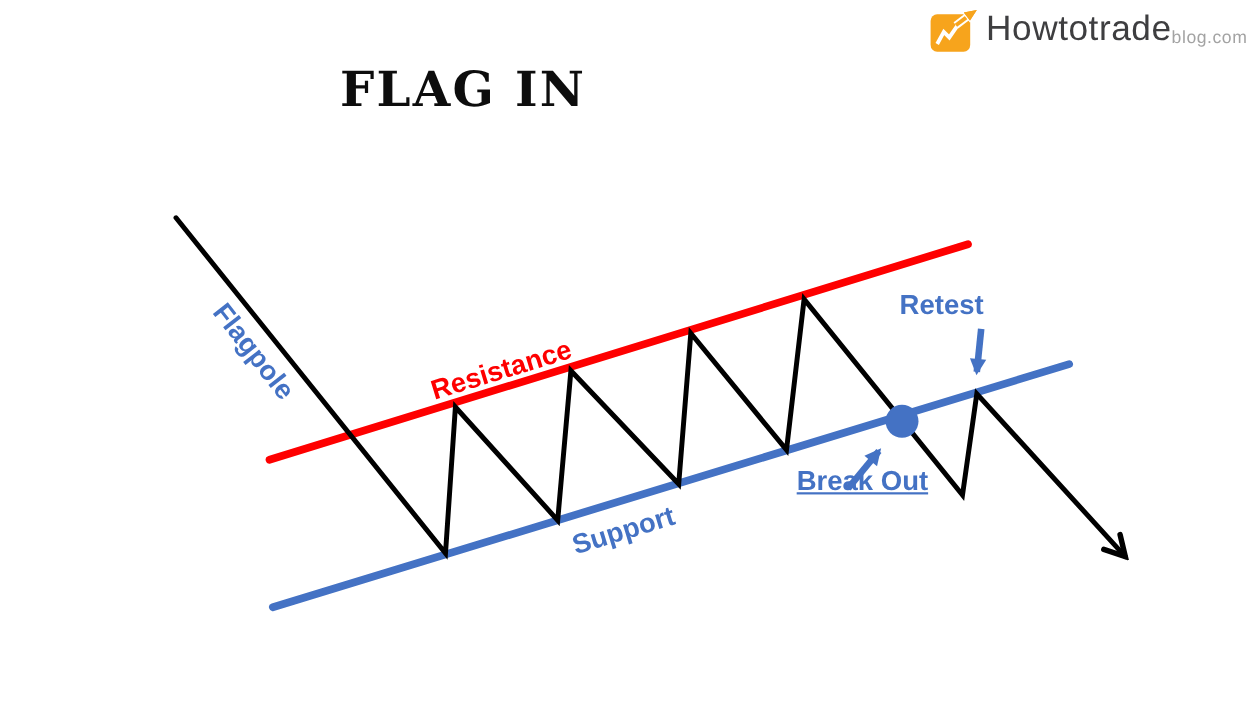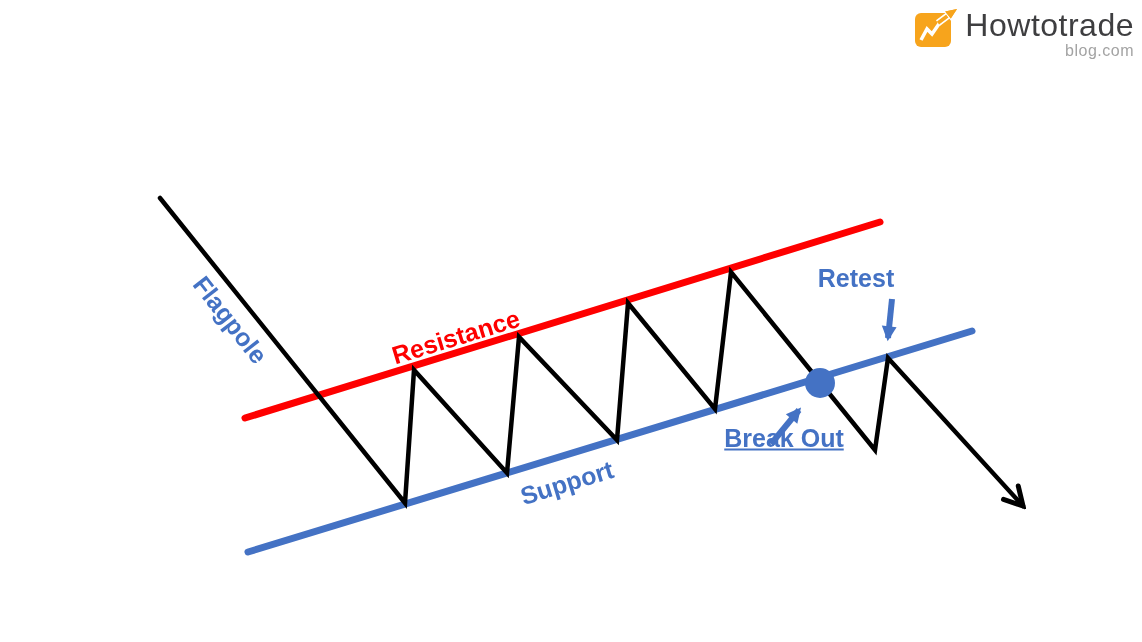--- a/index.html
+++ b/index.html
@@ -3,21 +3,21 @@
 <meta charset="utf-8">
 <style>
   html,body{margin:0;padding:0;background:#fff;}
   .canvas{
     position:relative;width:1142px;height:642px;background:#fff;overflow:hidden;
     font-family:"Liberation Sans",sans-serif;
   }
   
   .logo{position:absolute;top:6px;right:8px;display:flex;align-items:flex-start;gap:5px;cursor:pointer;}
   .logo svg{display:block;}
-  .brand-col{display:flex;flex-direction:column;align-items:flex-end;}
+  .brand-col{display:flex;align-items:flex-end;}
   .brand{font-size:32px;font-weight:500;color:var(--brandText,#3e3e40);letter-spacing:.5px;line-height:38px;}
   .brand-sub{font-size:16px;color:var(--brandSub,#a3a3a3);margin-top:-2px;letter-spacing:.5px;}
   
   .title{
     position:absolute;left:421px;top:57px;transform:translateX(-50%);
     text-align:center;font-family:"DejaVu Serif","Liberation Serif",serif;
     font-weight:700;font-size:44px;line-height:50px;color:#0d0d0d;letter-spacing:2px;white-space:nowrap;
   }
   
   .draw{position:absolute;left:0;top:0;}
@@ -50,20 +50,21 @@
       <polygon points="43,3 31.2,5.4 36.8,12.6" fill="var(--orange,#f7a41c)" stroke="#fff" stroke-width="2.5" paint-order="stroke"></polygon>
       <polygon points="43,3 31.2,5.4 36.8,12.6" fill="var(--orange,#f7a41c)"></polygon>
     </svg>
     <div class="brand-col">
       <div class="brand">Howtotrade</div>
       <div class="brand-sub">blog.com</div>
     </div>
   </div>
 
   <div class="title">
+    <div>FLAG IN</div>
   </div>
 
   <svg class="draw" width="1142" height="642" viewBox="0 0 1142 642">
     <defs>
       <marker id="blackOpenArrow" viewBox="0 0 26 26" markerWidth="26" markerHeight="26" refX="22" refY="13" orient="auto" markerUnits="userSpaceOnUse">
         <path d="M4,3 L22,13 L4,23" fill="none" stroke="var(--black,#000)" stroke-width="5" stroke-linecap="round" stroke-linejoin="miter"></path>
       </marker>
       <marker id="blueSolidArrow" viewBox="0 0 16 16" markerWidth="17" markerHeight="17" refX="12" refY="8" orient="auto" markerUnits="userSpaceOnUse">
         <path d="M1,1 L15,8 L1,15 Z" fill="var(--blue,#4472c4)"></path>
       </marker>

